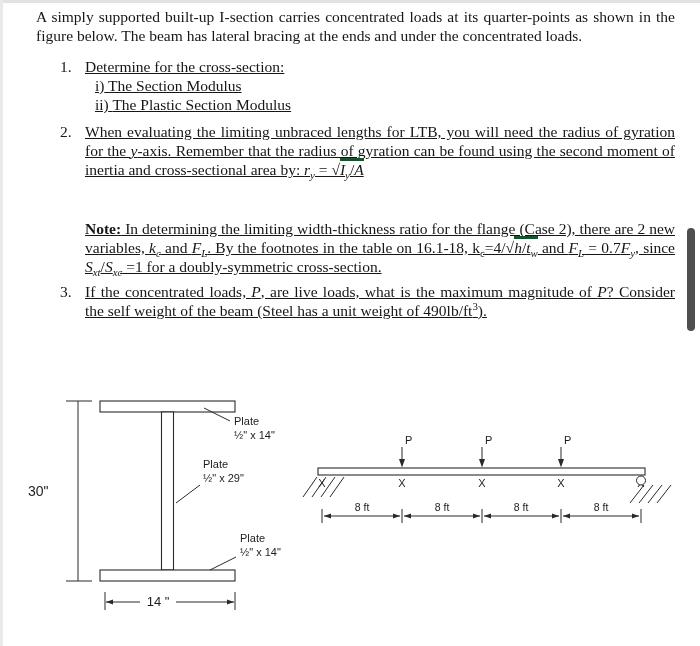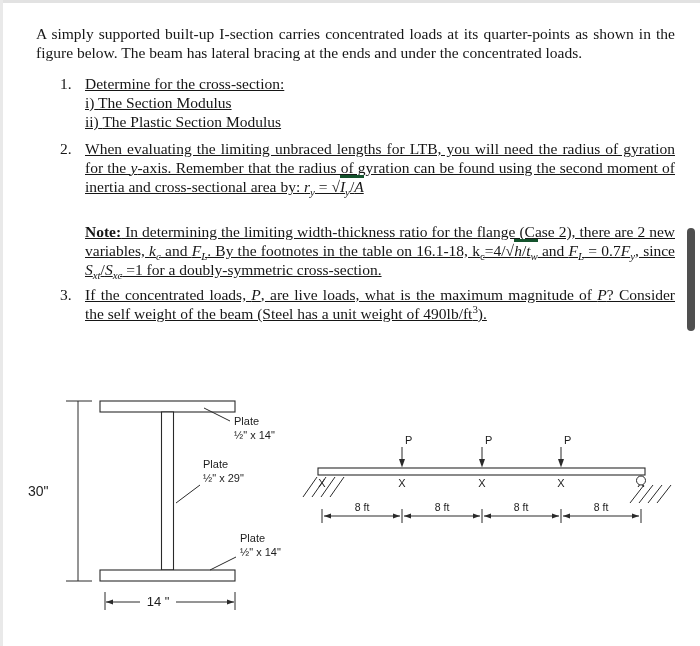--- a/index.html
+++ b/index.html
@@ -5,32 +5,32 @@
   html,body { margin:0; padding:0; }
   body {
     width:700px; height:646px; position:relative; overflow:hidden;
     background:#ffffff; color:#161616;
     font-family:"Liberation Serif","DejaVu Serif",serif;
   }
   .edge-top  { position:absolute; left:0; top:0; width:700px; height:3px; background:#e2e2e2; }
   .edge-left { position:absolute; left:0; top:0; width:3px; height:646px; background:#e9e9e9; }
 
   .doc {
-    position:absolute; left:36px; top:24px; width:639px;
+    position:absolute; left:36px; top:7px; width:639px;
     font-size:15.5px; line-height:19px; text-align:justify;
   }
   .doc p { margin:0; }
   .qitem { display:flex; margin-left:24px; }
   .q1 { margin-top:12px; }
   .q2 { margin-top:8px; }
   .q3 { margin-top:6px; }
   .qnum { flex:0 0 25px; }
   .qbody { flex:1 1 auto; min-width:0;text-decoration:underline; }
-  .subitem { margin-left:0; text-align:left; }
-  .note { margin-top:26px; }
+  .subitem { margin-left:10px; text-align:left; }
+  .note { margin-top:40px; }
   sub { font-size:0.7em; line-height:0; }
   sup { font-size:0.7em; line-height:0; }
   .ovl { border-top:3px solid #14532d; }
 
   svg text { font-family:"Liberation Sans","DejaVu Sans",sans-serif; fill:#1d1d1d; }
   .lbl      { font-size:11px; }
   .dim-big  { font-size:14px; }
   .dim-mid  { font-size:13px; }
   .dim-sm   { font-size:10.5px; }
   .xmark    { font-size:11px; }

